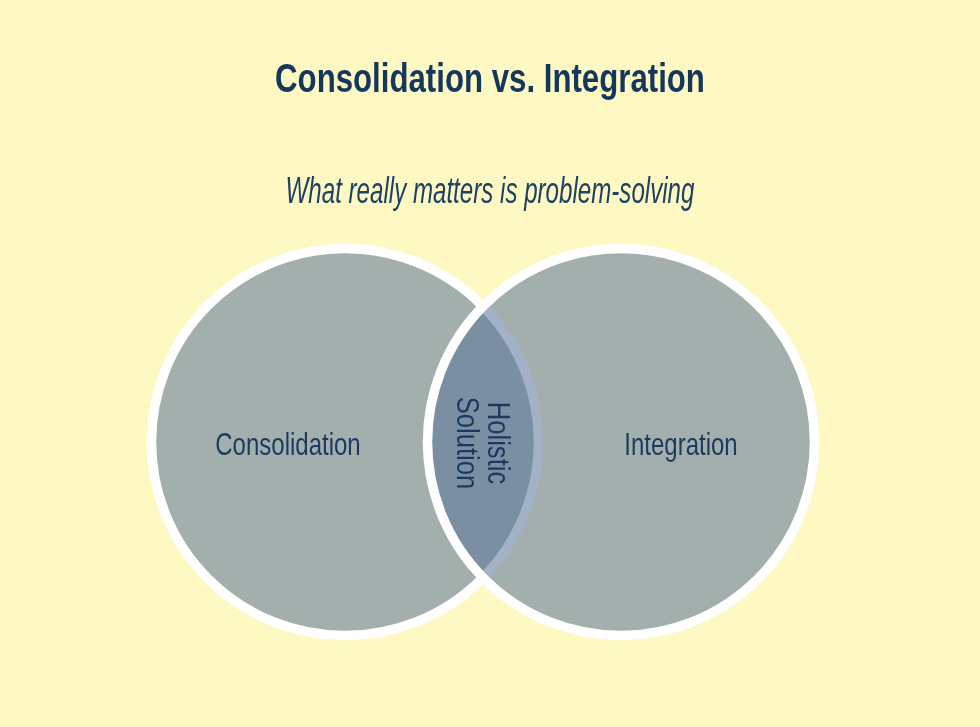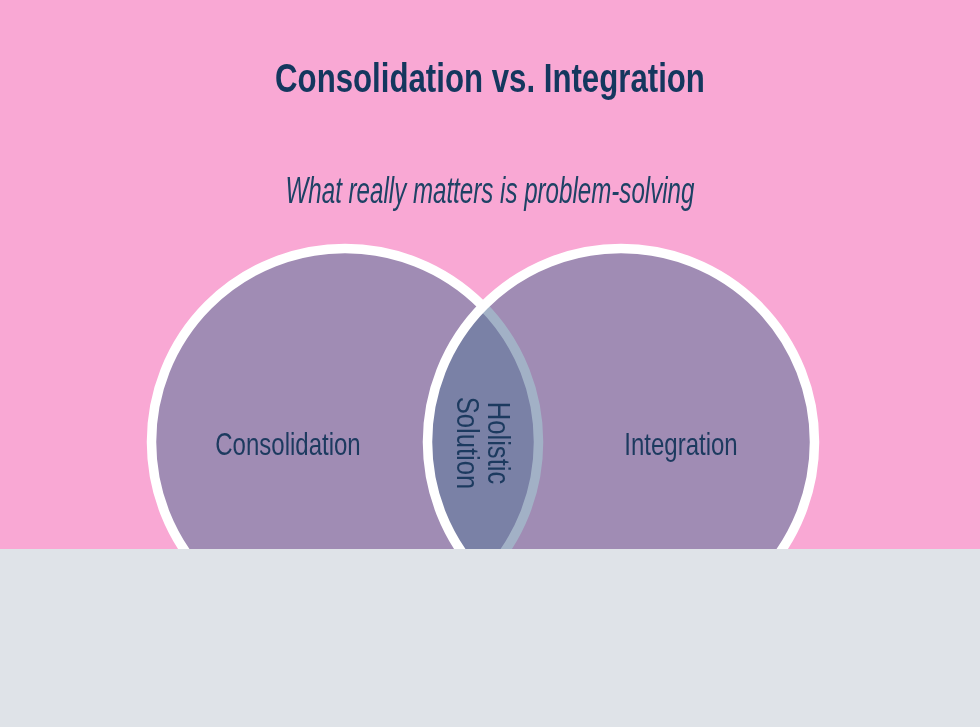--- a/index.html
+++ b/index.html
@@ -1,21 +1,21 @@
 <!DOCTYPE html>
 <html><head>
 <meta charset="utf-8">
 <style>
   html, body { margin: 0; padding: 0; background: #dfe3e8; }
   .stage {
     position: relative;
     width: 980px;
-    height: 549px;
+    height: 727px;
     overflow: hidden;
-    background: #f9a8d4;
+    background: #fef9c3;
     font-family: "Liberation Sans", "DejaVu Sans", sans-serif;
   }
   .venn-svg { position: absolute; left: 0; top: 0; }
   .slide-title {
     position: absolute;
     top: 56px; left: 0;
     width: 980px;
     margin: 0;
     text-align: center;
     font-size: 40px;

